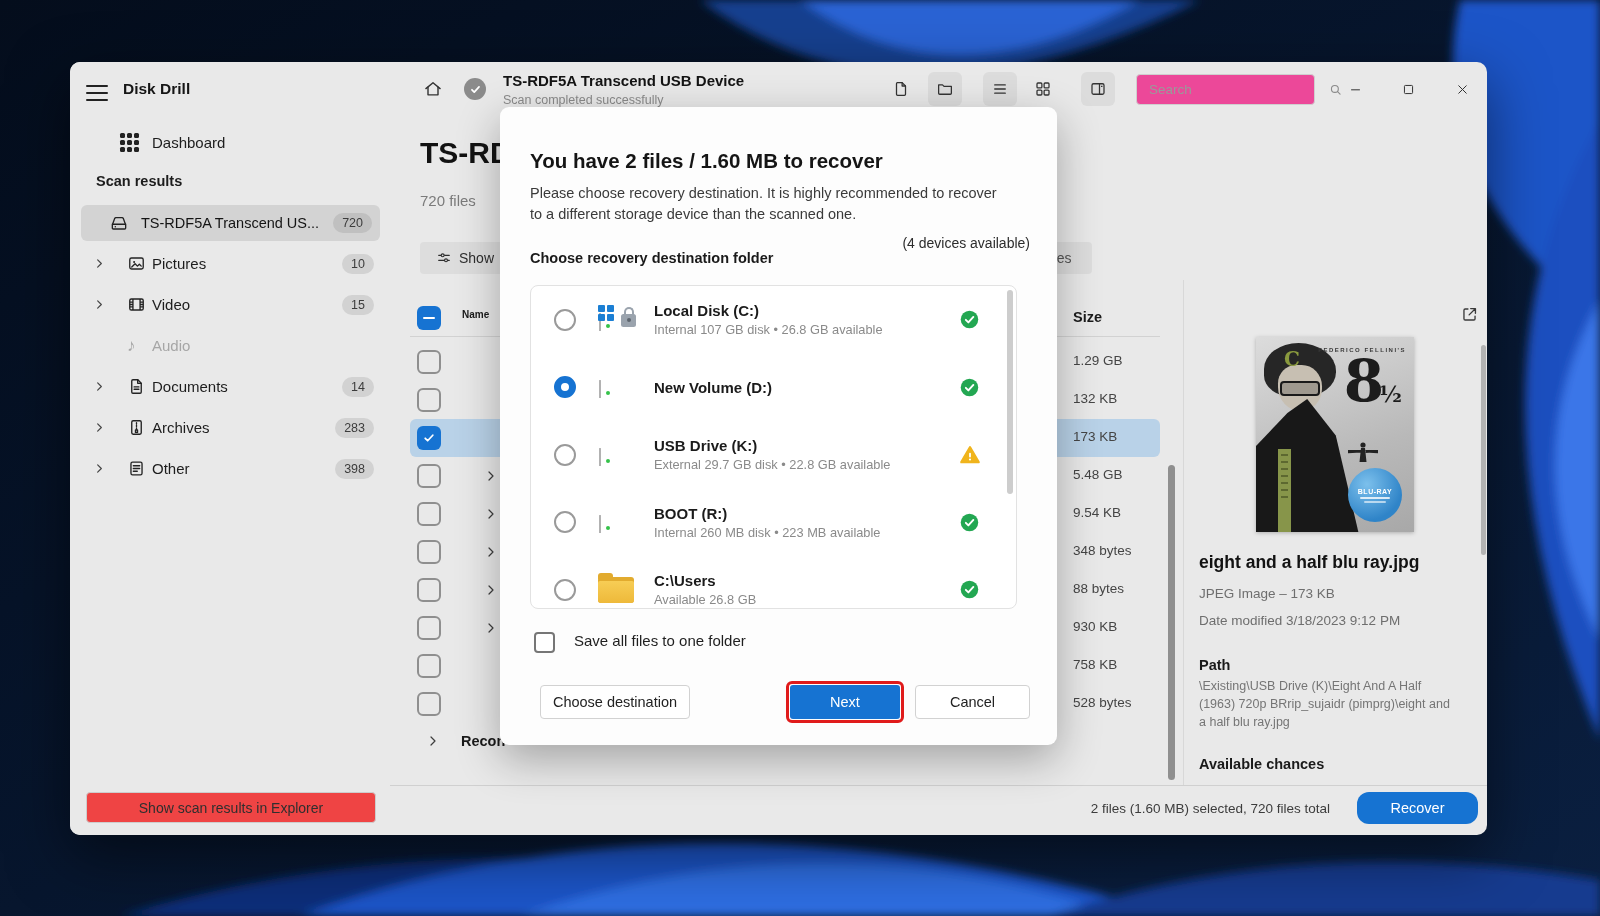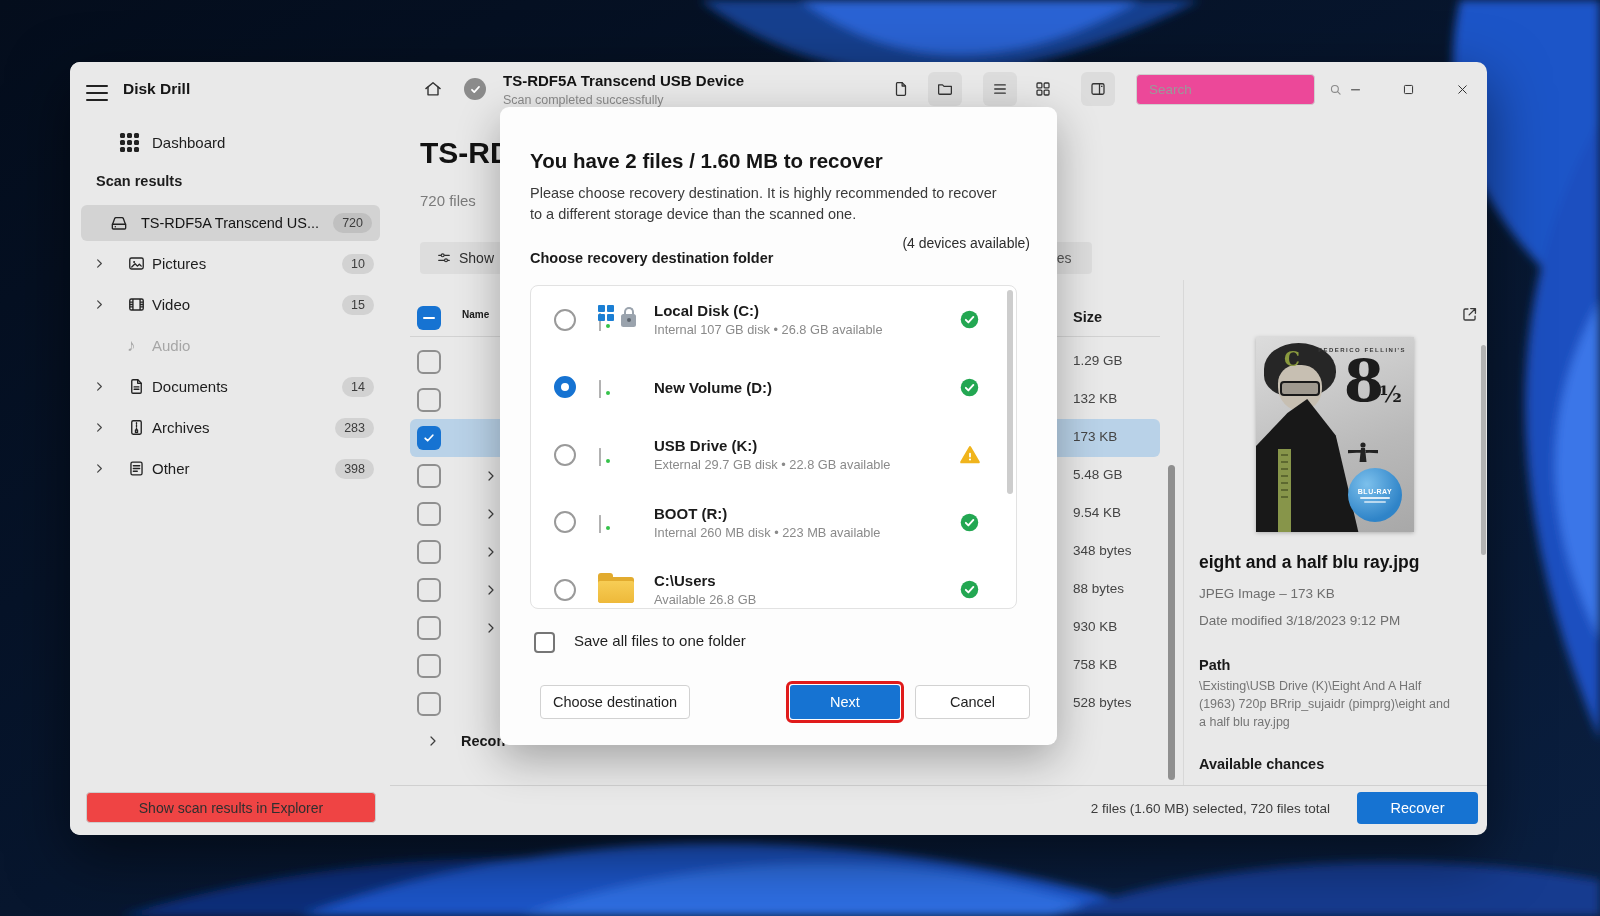--- a/index.html
+++ b/index.html
@@ -108,21 +108,21 @@
   .rp-meta1{left:1129px;top:524px;font-size:13.5px;color:#6e6e6e}
   .rp-meta2{left:1129px;top:551px;font-size:13.5px;color:#6e6e6e}
   .rp-pathlbl{left:1129px;top:595px;font-size:14.5px;font-weight:700;color:#1a1a1a}
   .rp-path{left:1129px;top:615px;width:252px;font-size:12.5px;line-height:18px;color:#757575;word-wrap:break-word}
   .rp-rec{left:1129px;top:694px;font-size:14.5px;font-weight:700;color:#1a1a1a}
   .rp-scroll{left:1411px;top:283px;width:5px;height:210px;background:#b3b3b3;border-radius:3px;cursor:pointer}
   
   .bb-div{left:320px;top:723px;width:1097px;height:1px;background:#d0d0d0}
   .bb-status{top:739px;right:157px;font-size:13.5px;color:#3c3c3c}
   .recover-btn{left:1287px;top:730px;width:121px;height:32px;background:var(--accent);color:#fff;
-               border-radius:4px;display:flex;align-items:center;justify-content:center;font-size:14.5px;cursor:pointer}
+               border-radius:12px;display:flex;align-items:center;justify-content:center;font-size:14.5px;cursor:pointer}
   
   .modal{position:absolute;left:430px;top:45px;width:557px;height:638px;background:#fdfdfd;border-radius:9px;
          box-shadow:0 14px 44px rgba(0,0,0,.3);z-index:5}
   .m-title{left:30px;top:42px;font-size:20.5px;font-weight:700;color:#151515}
   .m-desc{left:30px;top:76px;width:474px;font-size:14.5px;line-height:21px;color:#3a3a3a}
   .m-listlbl{left:30px;top:143px;font-size:14.5px;font-weight:700;color:#1a1a1a}
   .m-avail{top:128px;right:27px;font-size:14px;color:#2c2c2c}
   .dev-list{left:30px;top:178px;width:487px;height:324px;border:1px solid #e2e2e2;border-radius:8px;
             box-sizing:border-box;overflow:hidden;position:absolute;background:#fff}
   .dev-row{height:67.5px;display:flex;align-items:center;cursor:pointer}

